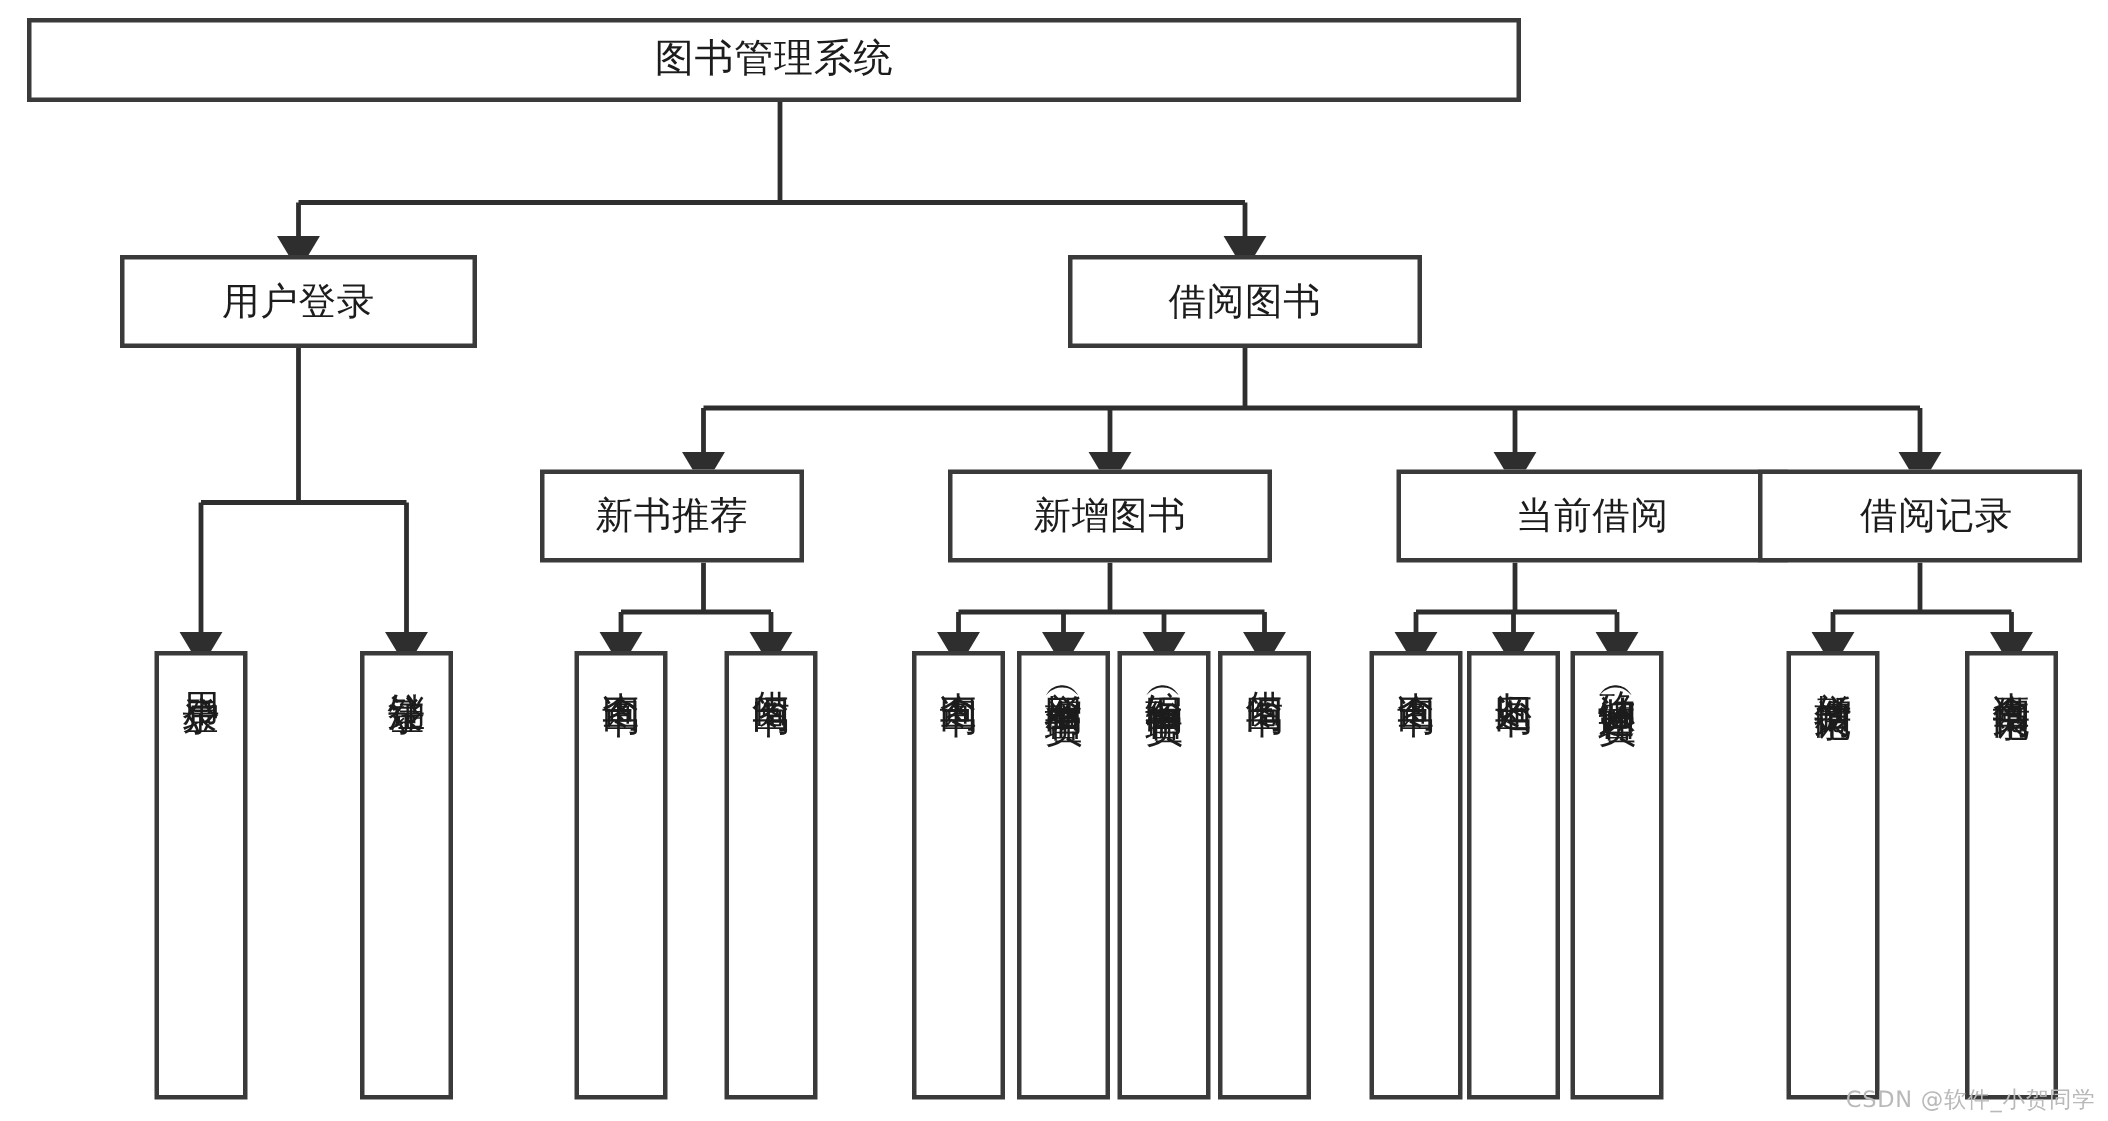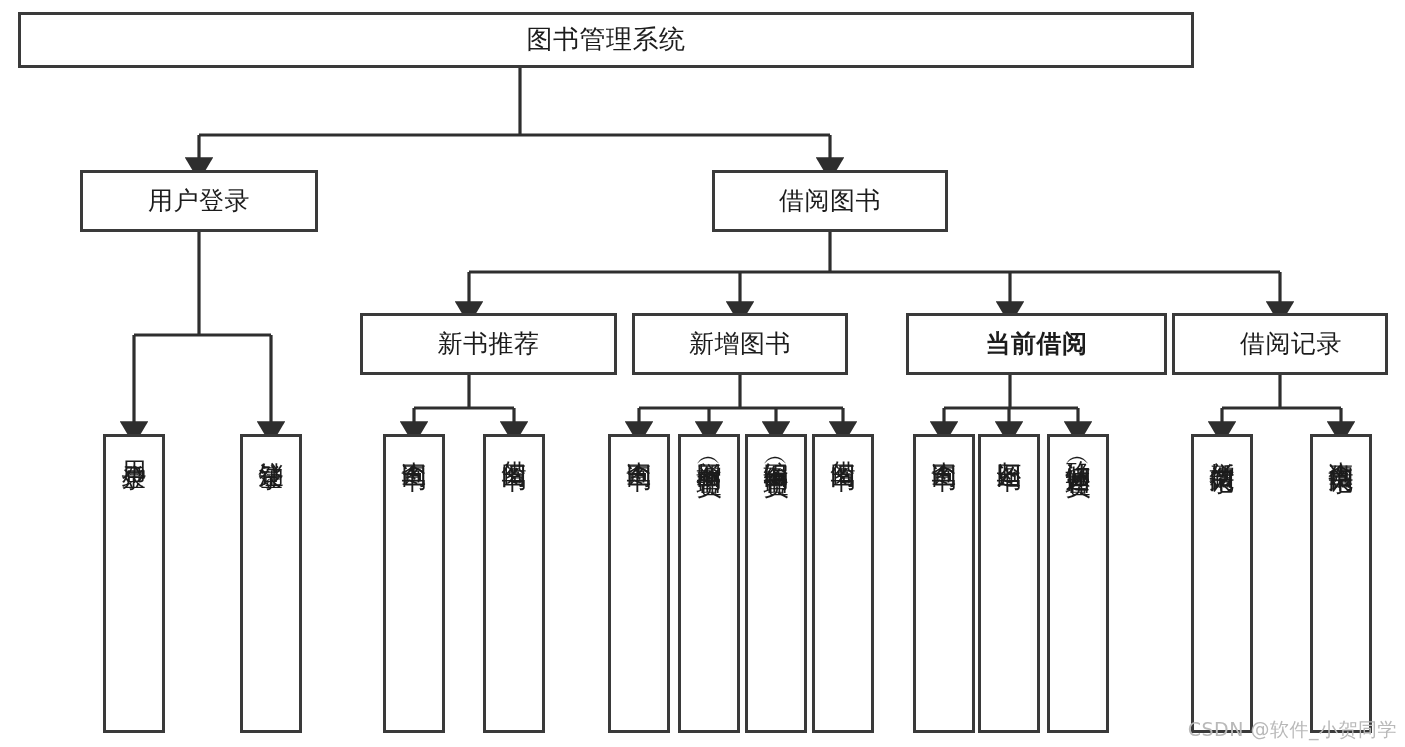--- a/index.html
+++ b/index.html
@@ -61,21 +61,21 @@
     text-orientation: upright;
     font-size: 25px;
     line-height: 1.0;
     letter-spacing: 2px;
     white-space: nowrap;
   }
   .watermark {
     position: absolute;
     right: 8px;
     bottom: 4px;
-    font-size: 19px;
+    font-size: 15px;
     color: #b9b9b9;
     letter-spacing: 0.5px;
     user-select: none;
   }
 </style>
 </head>
 <body>
 
 <div id="canvas">
 
@@ -122,38 +122,38 @@
       <path d="M1009,408 L1009,425" marker-end="url(#arrow)"></path>
       <path d="M1078,408 L1078,425" marker-end="url(#arrow)"></path>
 
       <path d="M1280,375 L1280,408"></path>
       <path d="M1222,408 L1341,408"></path>
       <path d="M1222,408 L1222,425" marker-end="url(#arrow)"></path>
       <path d="M1341,408 L1341,425" marker-end="url(#arrow)"></path>
     </g>
   </svg>
 
-  <div class="node h root" style="left:18px; top:12px; width:1176px; height:56px;">
+  <div class="node h root" style="left:18px; top:12px; width:996px; height:56px;">
     <span class="label">图书管理系统</span>
   </div>
 
   <div class="node h" style="left:80px; top:170px; width:238px; height:62px;">
     <span class="label">用户登录</span>
   </div>
   <div class="node h" style="left:712px; top:170px; width:236px; height:62px;">
     <span class="label">借阅图书</span>
   </div>
 
-  <div class="node h" style="left:360px; top:313px; width:257px; height:62px;">
+  <div class="node h" style="left:360px; top:313px; width:176px; height:62px;">
     <span class="label">新书推荐</span>
   </div>
   <div class="node h" style="left:632px; top:313px; width:216px; height:62px;">
     <span class="label">新增图书</span>
   </div>
-  <div class="node h" style="left:906px; top:313px; width:261px; height:62px;font-weight:bold;">
+  <div class="node h" style="left:931px; top:313px; width:261px; height:62px;">
     <span class="label">当前借阅</span>
   </div>
   <div class="node h" style="left:1172px; top:313px; width:216px; height:62px;padding-left:22px;">
     <span class="label">借阅记录</span>
   </div>
 
   <div class="node v" style="left:103px; top:434px; width:62px; height:299px;">
     <span class="label">用户登录</span>
   </div>
   <div class="node v" style="left:240px; top:434px; width:62px; height:299px;">

